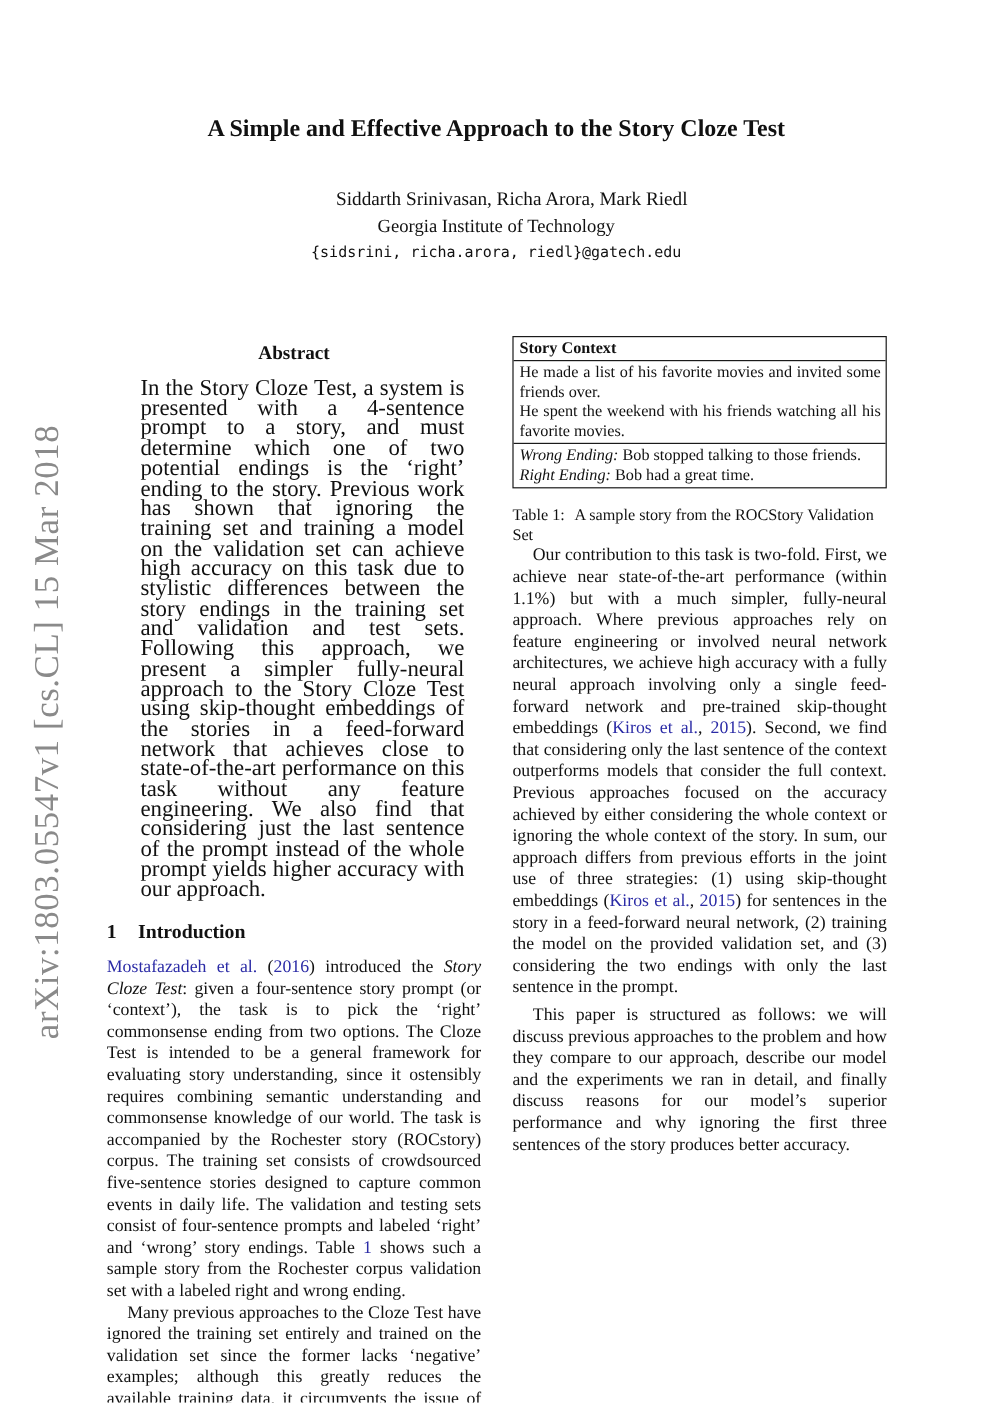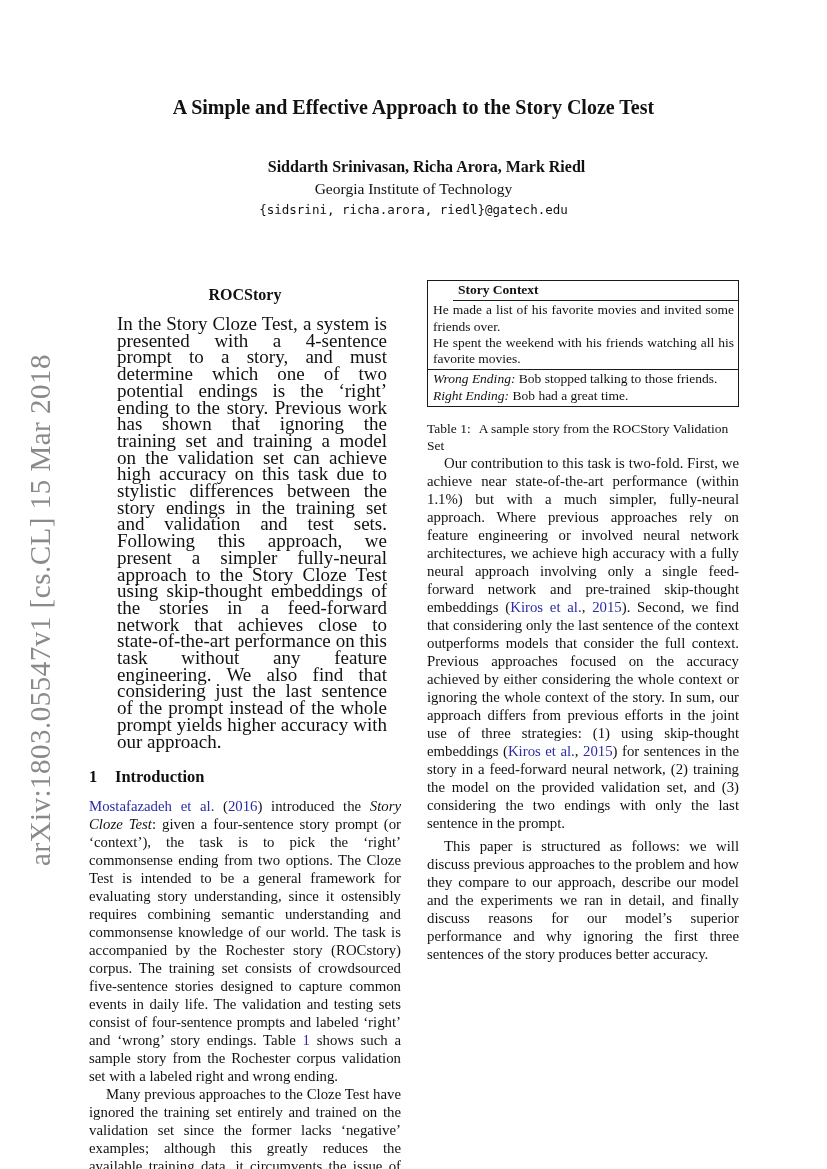--- a/index.html
+++ b/index.html
@@ -21,21 +21,21 @@
     left: 40px;
     transform: translate(-50%, -50%) rotate(-90deg);
     white-space: nowrap;
     font-size: 29px;
     color: #8a8a8a;
     letter-spacing: 0.5px;
   }
   
   .head { padding-top: 96px; text-align: center; }
   .title { font-size: 20px; font-weight: bold; color: #111; }
-  .authors { margin-top: 39px; font-size: 16px; font-weight: bold; padding-left: 26px; }
+  .authors { margin-top: 39px; font-size: 16px; font-weight: normal; padding-left: 26px; }
   .affiliation { margin-top: 4px; font-size: 15.5px; text-align: center; }
   .email {
     margin-top: 4px;
     font-family: "DejaVu Sans Mono", "Liberation Mono", monospace;
     font-size: 12.5px;
   }
   
   .columns {
     position: absolute;
     top: 280px;
@@ -66,21 +66,21 @@
   .body.indent { text-indent: 17px; }
   a.cite { color: #2b2ba6; text-decoration: none; cursor: pointer; }
   em.ital { font-style: italic; }
   
   .sample-table {
     border: 1.4px solid #1a1a1a;
     font-size: 13.5px;
     line-height: 16.3px;
   }
   .sample-table .trow { padding: 1px 4px 2px 5px; }
-  .sample-table .thead { font-weight: bold; border-bottom: 1px solid #1a1a1a; margin-left: 25px; }
+  .sample-table .thead { font-weight: bold; border-bottom: 1px solid #1a1a1a; }
   .sample-table .tbody { border-bottom: 1px solid #1a1a1a; }
   .sample-table .tbody p, .sample-table .tfoot p { text-align: justify; }
   .table-caption {
     margin-top: 13px;
     font-size: 13.5px;
     line-height: 17px;
     text-align: left;
   }
   .cap-label { margin-right: 8px; }
   .rc-p1 { }
@@ -96,21 +96,21 @@
   <div class="head">
     <div class="title">A Simple and Effective Approach to the Story Cloze Test</div>
     <div class="authors">Siddarth Srinivasan, Richa Arora, Mark Riedl</div>
     <div class="affiliation">Georgia Institute of Technology</div>
     <div class="email">{sidsrini, richa.arora, riedl}@gatech.edu</div>
   </div>
 
   <div class="columns">
 
     <div class="col">
-      <div class="abstract-heading">ROCStory</div>
+      <div class="abstract-heading">Abstract</div>
       <p class="abstract-body">In the Story Cloze Test, a system is presented with a 4-sentence prompt to a story, and must determine which one of two potential endings is the ‘right’ ending to the story. Previous work has shown that ignoring the training set and training a model on the validation set can achieve high accuracy on this task due to stylistic differences between the story endings in the training set and validation and test sets. Following this approach, we present a simpler fully-neural approach to the Story Cloze Test using skip-thought embeddings of the stories in a feed-forward network that achieves close to state-of-the-art performance on this task without any feature engineering. We also find that considering just the last sentence of the prompt instead of the whole prompt yields higher accuracy with our approach.</p>
 
       <div class="sec-heading"><span class="sec-num">1</span><span>Introduction</span></div>
 
       <p class="body first"><a class="cite">Mostafazadeh et al.</a><span> (</span><a class="cite">2016</a><span>) introduced the </span><em class="ital">Story Cloze Test</em><span>: given a four-sentence story prompt (or ‘context’), the task is to pick the ‘right’ commonsense ending from two options. The Cloze Test is intended to be a general framework for evaluating story understanding, since it ostensibly requires combining semantic understanding and commonsense knowledge of our world. The task is accompanied by the Rochester story (ROCstory) corpus. The training set consists of crowdsourced five-sentence stories designed to capture common events in daily life. The validation and testing sets consist of four-sentence prompts and labeled ‘right’ and ‘wrong’ story endings. Table </span><a class="cite">1</a><span> shows such a sample story from the Rochester corpus validation set with a labeled right and wrong ending.</span></p>
 
       <p class="body indent">Many previous approaches to the Cloze Test have ignored the training set entirely and trained on the validation set since the former lacks ‘negative’ examples; although this greatly reduces the available training data, it circumvents the issue of obtaining negative examples during training.</p>
     </div>
 
     <div class="col">

